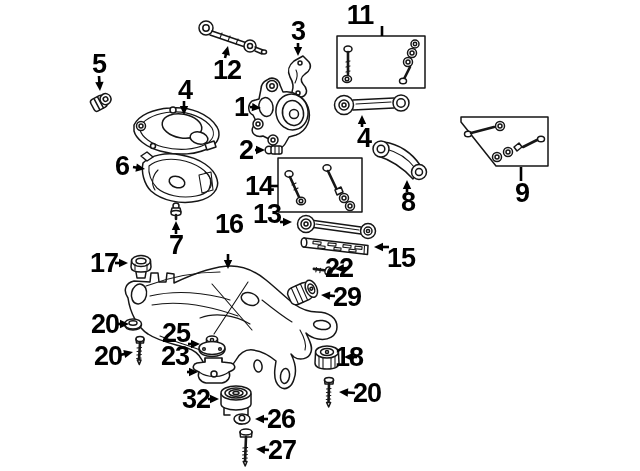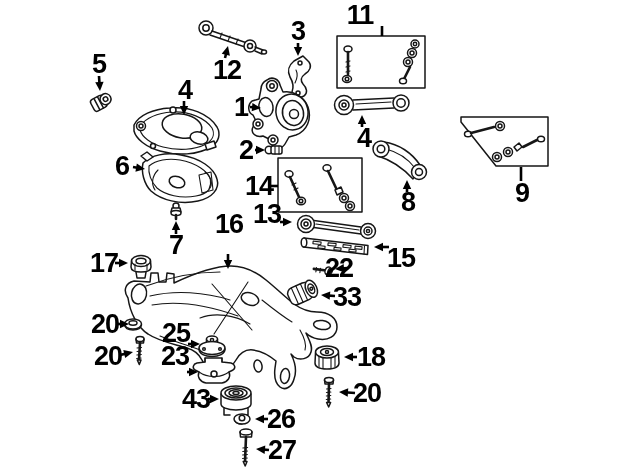--- a/index.html
+++ b/index.html
@@ -397,24 +397,24 @@
       <div class="callout" style="left: 522px; top: 193px;">9</div>
       <div class="callout" style="left: 122px; top: 166px;">6</div>
       <div class="callout" style="left: 259px; top: 186px;">14</div>
       <div class="callout" style="left: 267px; top: 214px;">13</div>
       <div class="callout" style="left: 408px; top: 202px;">8</div>
       <div class="callout" style="left: 176px; top: 245px;">7</div>
       <div class="callout" style="left: 401px; top: 232px; margin-top: 26px;">15</div>
       <div class="callout" style="left: 229px; top: 224px;">16</div>
       <div class="callout" style="left: 104px; top: 263px;">17</div>
       <div class="callout" style="left: 339px; top: 268px;">22</div>
-      <div class="callout" style="left: 347px; top: 297px;">33</div>
+      <div class="callout" style="left: 347px; top: 297px;">29</div>
       <div class="callout" style="left: 105px; top: 324px;">20</div>
       <div class="callout" style="left: 108px; top: 356px;">20</div>
       <div class="callout" style="left: 176px; top: 333px;">25</div>
-      <div class="callout" style="left: 371px; top: 357px;">18</div>
+      <div class="callout" style="left: 349px; top: 357px;">18</div>
       <div class="callout" style="left: 175px; top: 356px;">23</div>
       <div class="callout" style="left: 367px; top: 393px;">20</div>
-      <div class="callout" style="left: 196px; top: 399px;">43</div>
+      <div class="callout" style="left: 196px; top: 399px;">32</div>
       <div class="callout" style="left: 281px; top: 419px;">26</div>
       <div class="callout" style="left: 282px; top: 450px; text-align: right;">27</div>
     </div>
 </div>
 
 </body></html>

